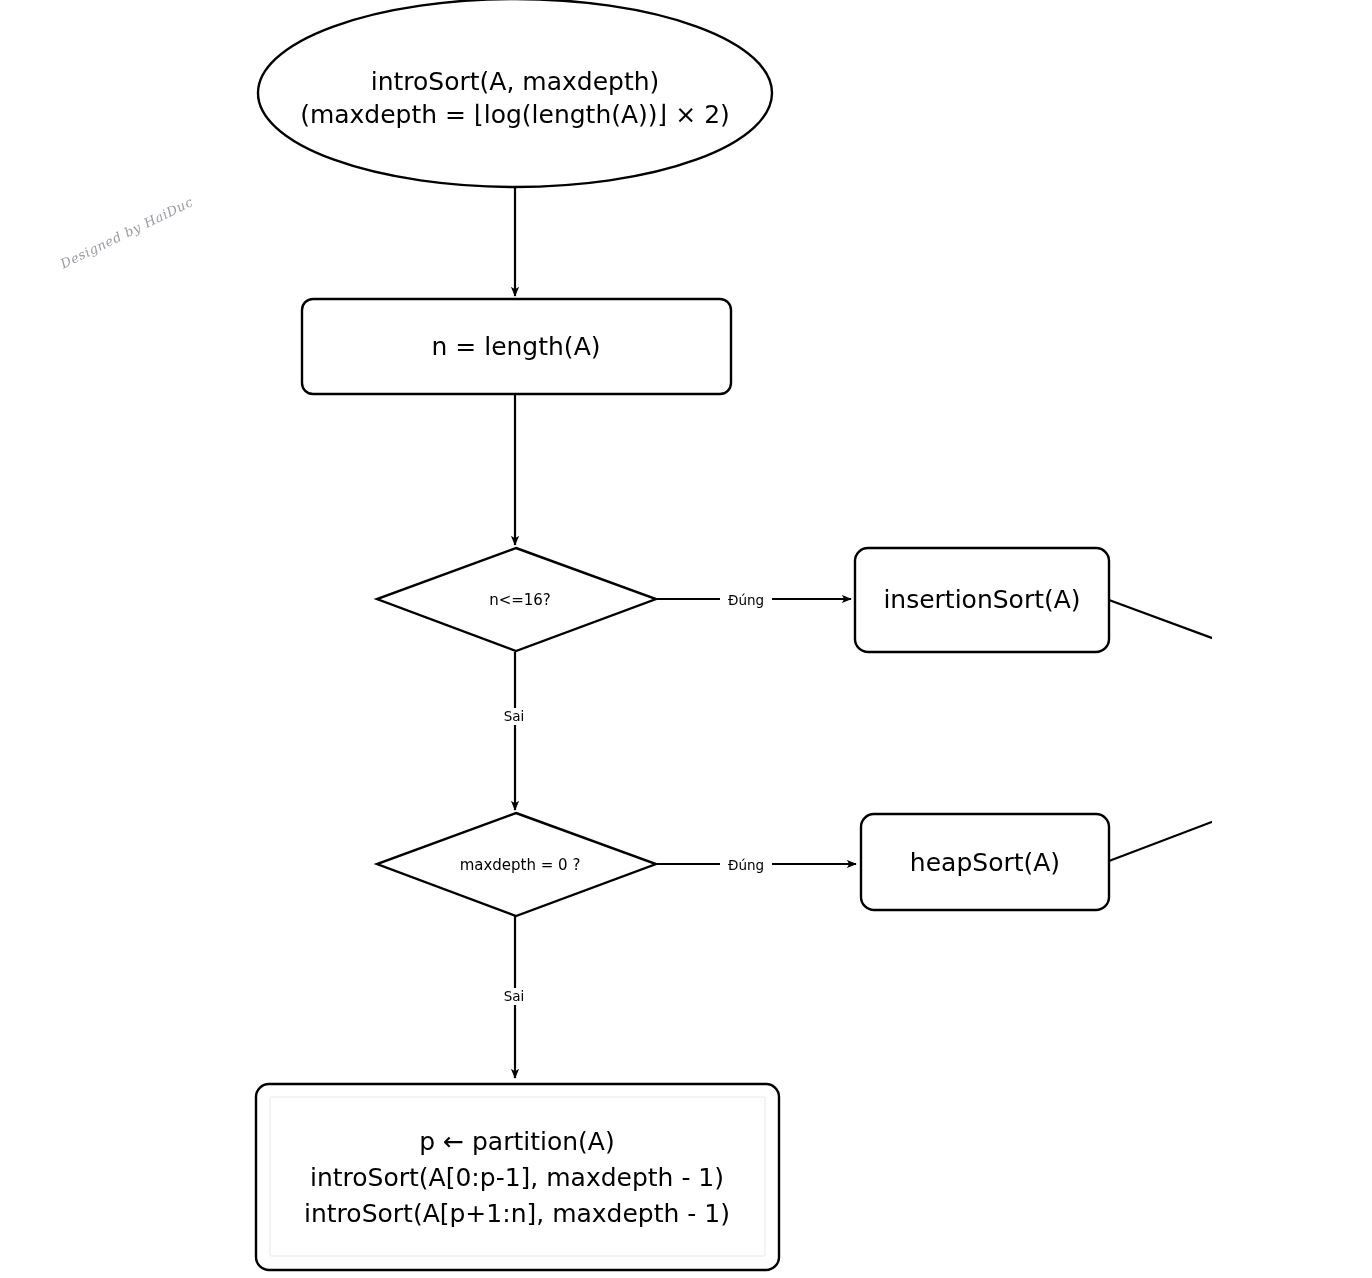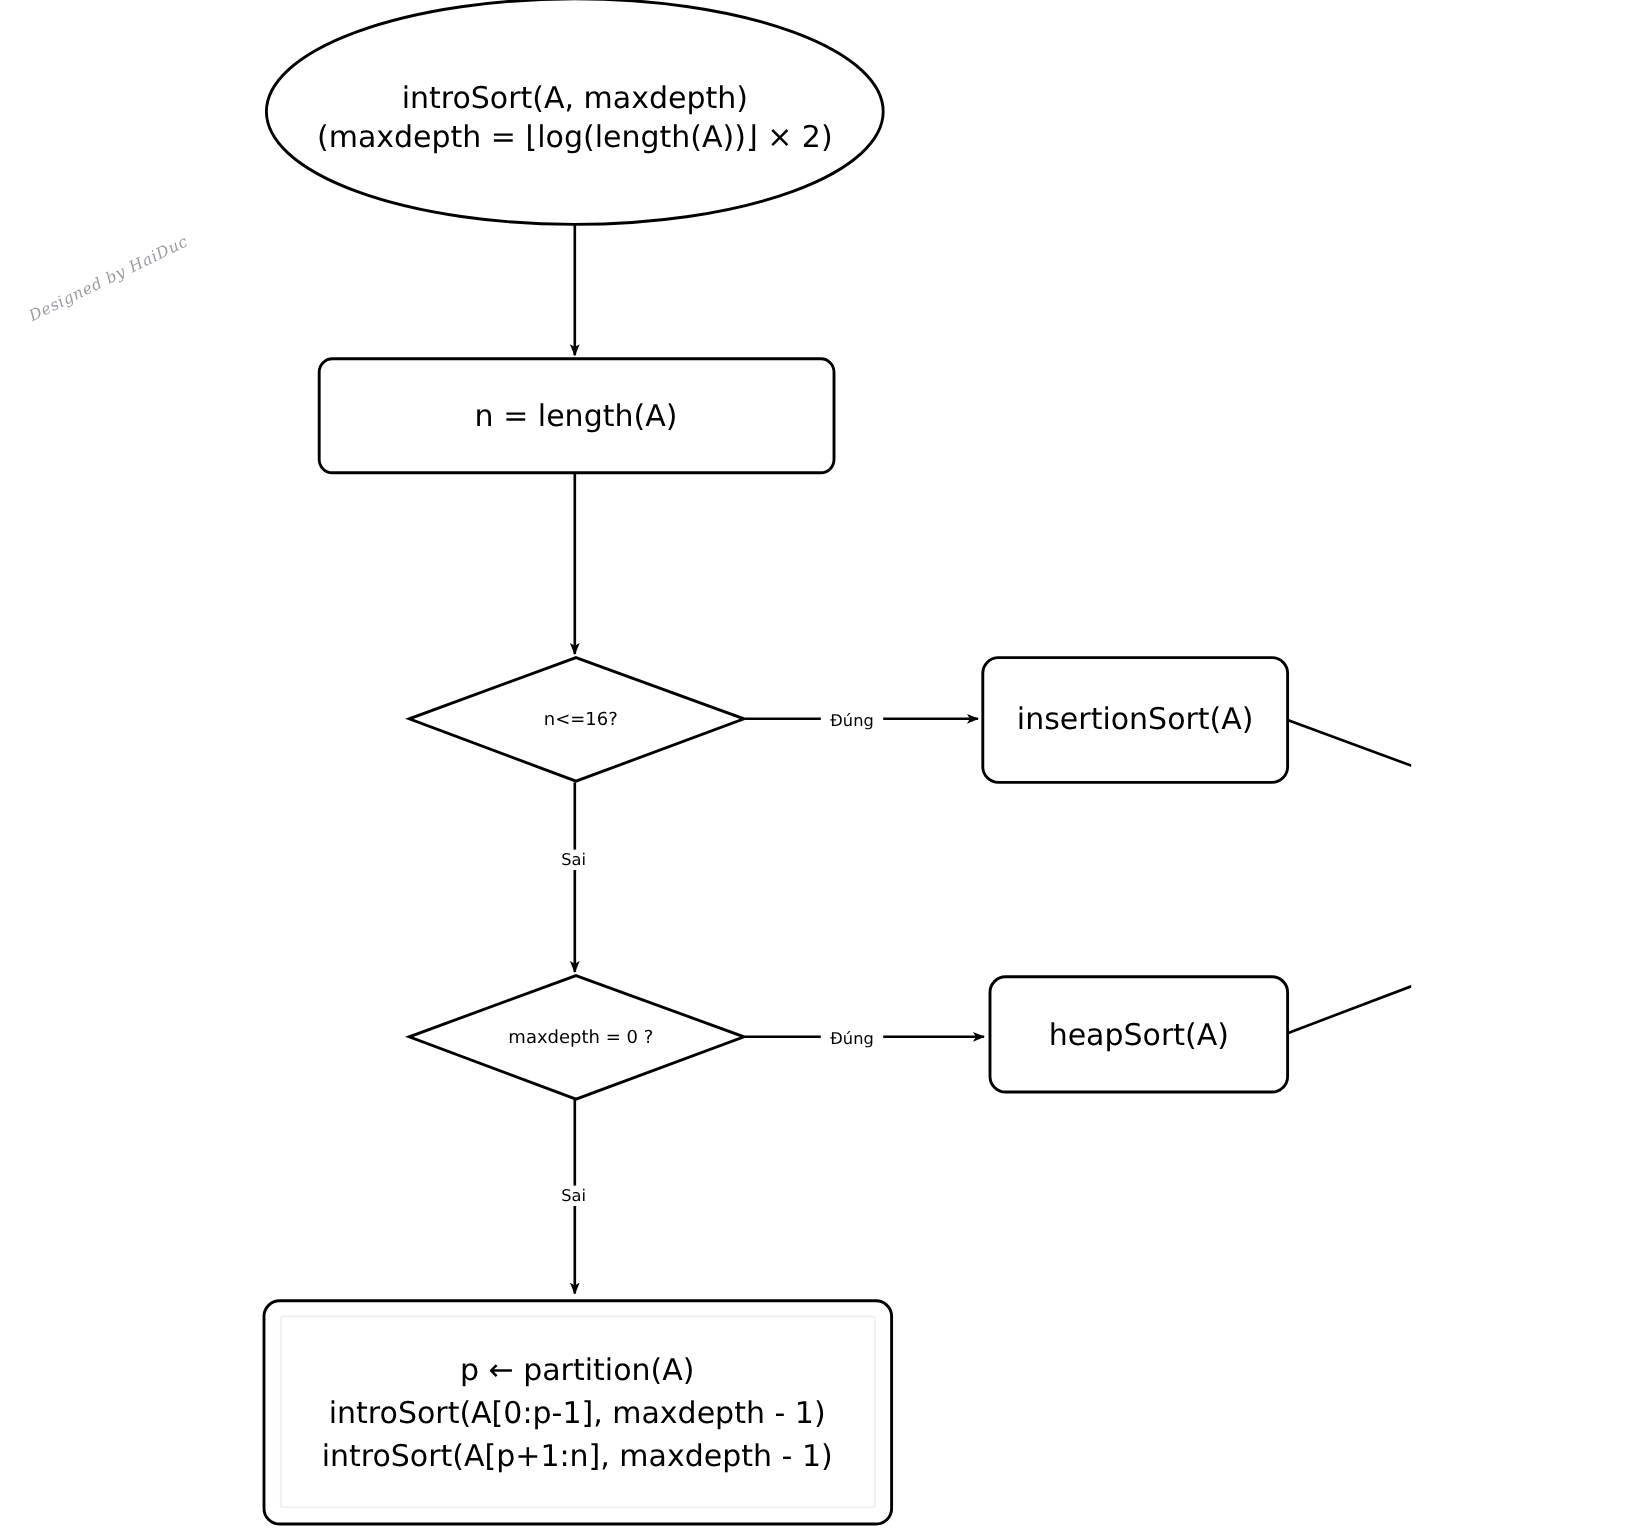--- a/index.html
+++ b/index.html
@@ -7,20 +7,21 @@
     padding: 0;
     background: #ffffff;
   }
   #canvas {
     position: relative;
     width: 1176px;
     height: 1278px;
     background: #ffffff;
     overflow: hidden;
     font-family: "DejaVu Sans", "Liberation Sans", sans-serif;
+    margin-left: 36px;
   }
   svg.flow {
     position: absolute;
     left: 0;
     top: 0;
     width: 1372px;
     height: 1278px;
     display: block;
   }
   .shape-stroke {

